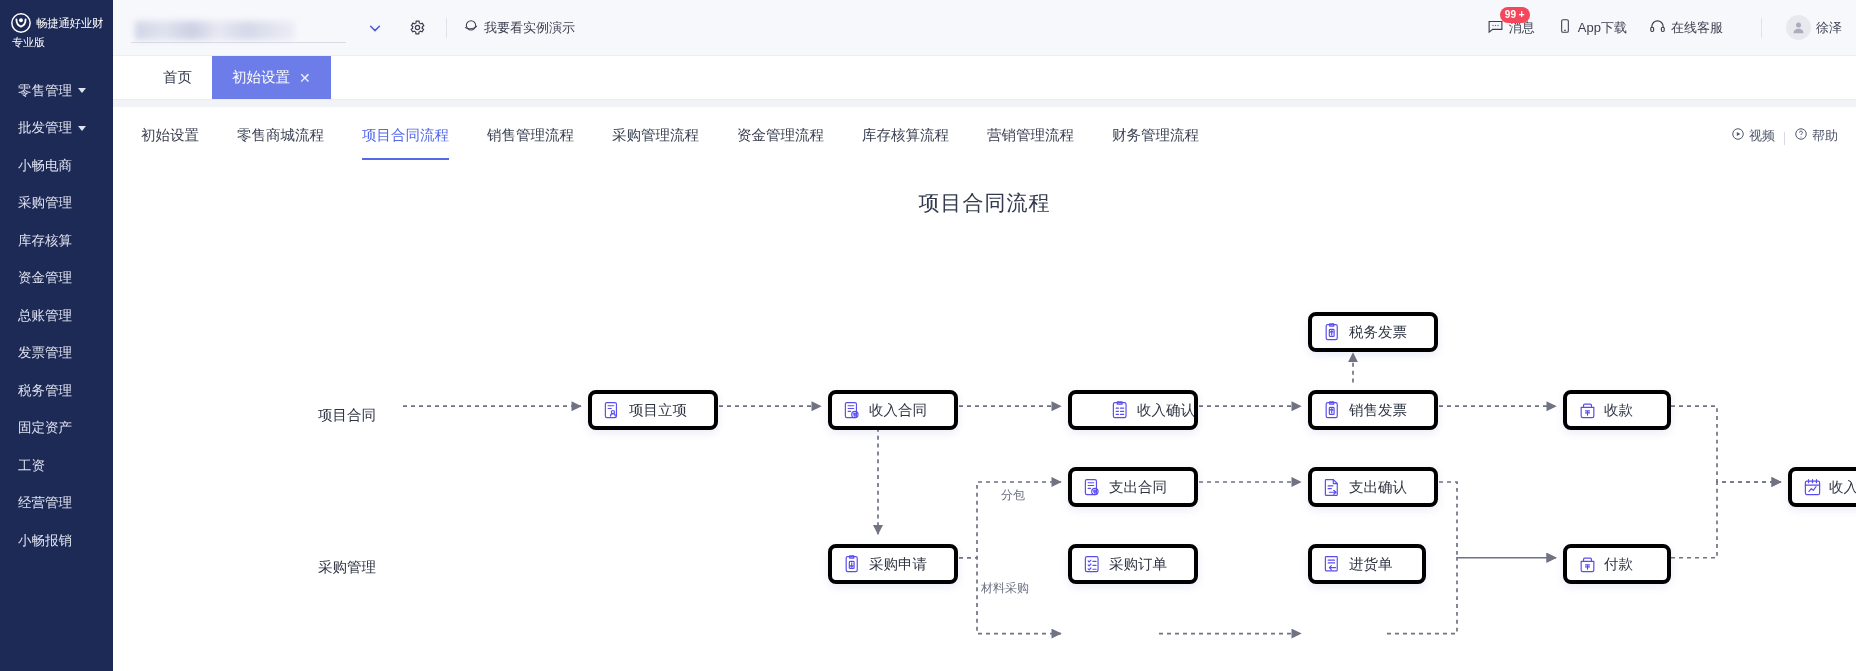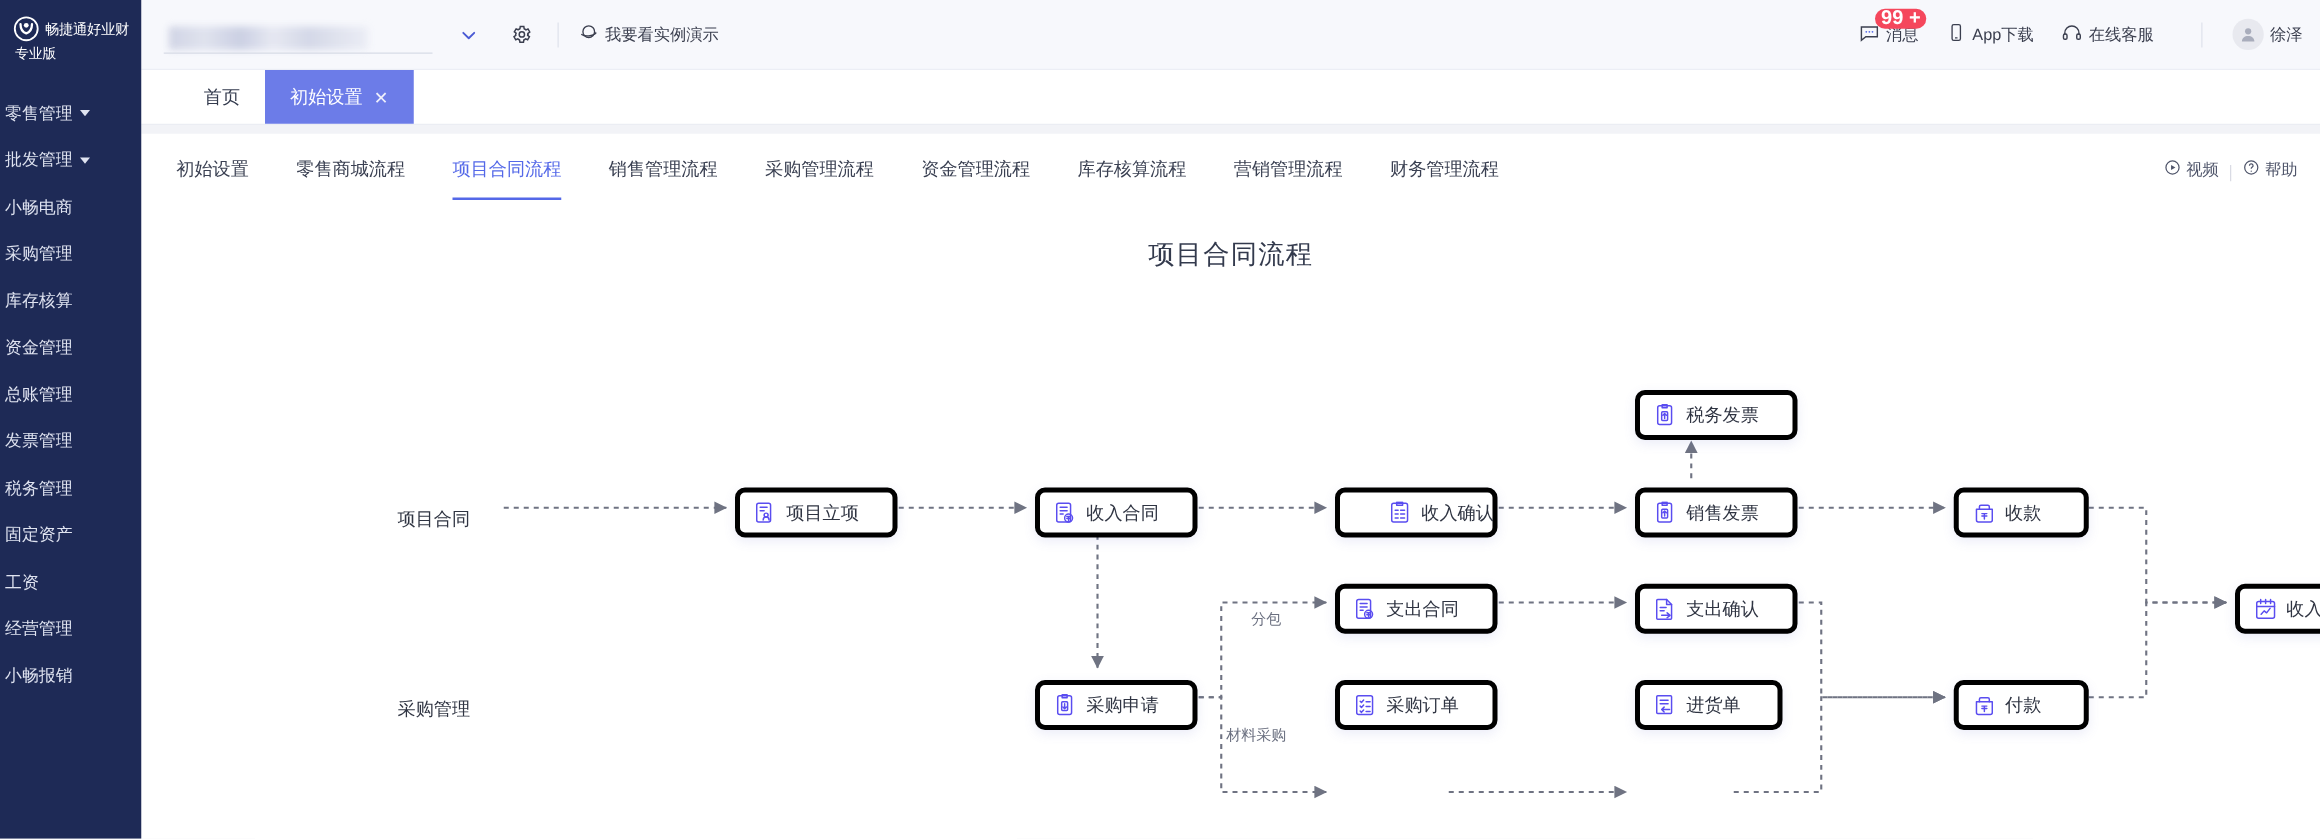--- a/index.html
+++ b/index.html
@@ -35,21 +35,21 @@
     color: #ffffff; font-size: 11.5px; letter-spacing: -0.3px;
     white-space: nowrap; overflow: hidden;
   }
   .logo-sub {
     color: #ffffff; font-size: 11px; margin-left: 2px; margin-top: 1px;
   }
   .nav-list { margin-top: 16px; }
   .nav-item {
     height: 37.5px;
     display: flex; align-items: center;
-    padding-left: 4px;
+    padding-left: 18px;
     color: #dfe3f0;
     font-size: 13.5px;
     cursor: pointer;
     white-space: nowrap;
   }
   .caret {
     margin-left: 6px;
     width: 0; height: 0;
     border-left: 4.5px solid transparent;
     border-right: 4.5px solid transparent;
@@ -89,21 +89,21 @@
   .hdr-sep { width:1px; height:20px; background:#e0e2ec; margin: 0 16px; }
   .hdr-link {
     display: flex; align-items: center; gap: 5px;
     font-size: 13px; color: #3b3f4f; cursor: pointer; white-space: nowrap;
   }
   .hdr-right { margin-left: auto; display: flex; align-items: center; gap: 22px; }
   .hdr-right .hdr-link { color: #3b3f4f; }
   .badge {
     position: absolute; top: -11px; left: 13px;
     background: #f5475c; color: #fff;
-    font-size: 16px; line-height: 15px;
+    font-size: 10px; line-height: 15px;
     height: 16px; padding: 0 5px; border-radius: 9px;
     font-weight: bold; white-space: nowrap;
   }
   .msg-wrap { position: relative; display: flex; align-items: center; gap: 5px; }
   .avatar {
     width: 25px; height: 25px; border-radius: 50%;
     background: #e8e9ef; display: flex; align-items: center; justify-content: center;
   }
   .username { font-size: 13px; color: #3b3f4f; max-width: 34px; overflow: hidden; white-space: nowrap; }
 

